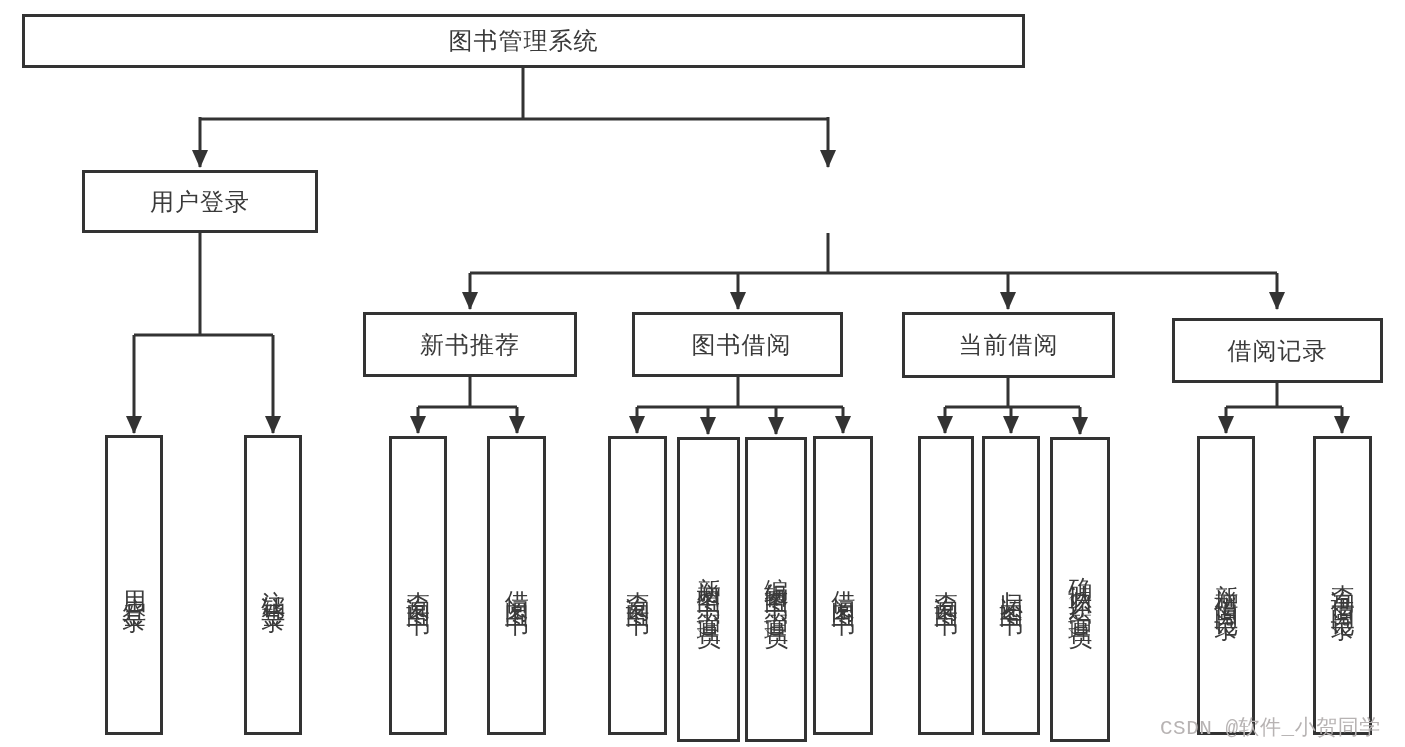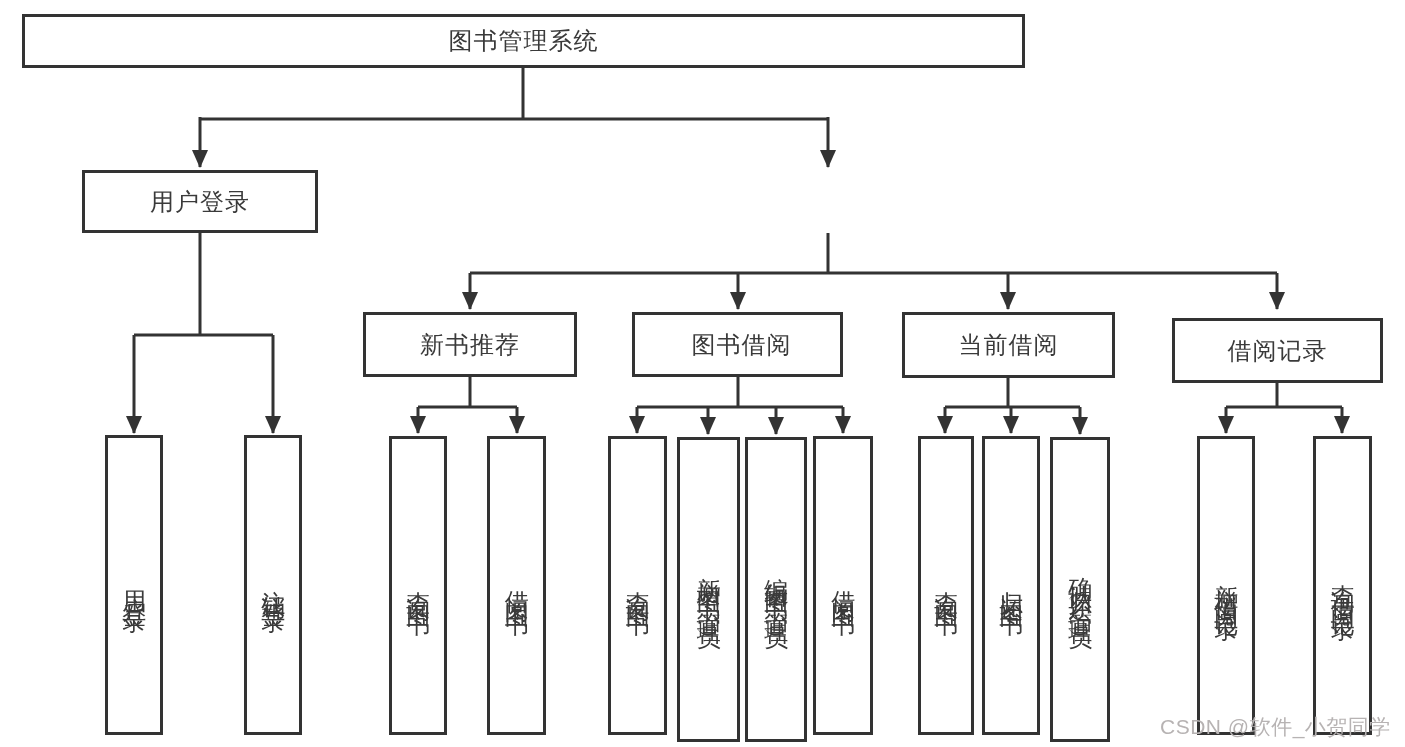--- a/index.html
+++ b/index.html
@@ -158,14 +158,14 @@
     <span class="vtext">确认归还（管理员）</span>
   </div>
 
   <div class="node leaf" style="left: 1197px; top: 436px; width: 58px; height: 299px; border-color: rgb(51, 51, 51); background: rgb(255, 255, 255);">
     <span class="vtext">新增借阅记录</span>
   </div>
   <div class="node leaf" style="left: 1313px; top: 436px; width: 59px; height: 299px; border-color: rgb(51, 51, 51); background: rgb(255, 255, 255);">
     <span class="vtext">查询借阅记录</span>
   </div>
 
-  <div id="watermark" style="color: rgb(183, 179, 179);">CSDN @软件_小贺同学</div>
+  <div id="watermark" style="color: rgb(183, 179, 179); font-family: Liberation Mono, monospace;">CSDN @软件_小贺同学</div>
 </div>
 
 </body></html>

